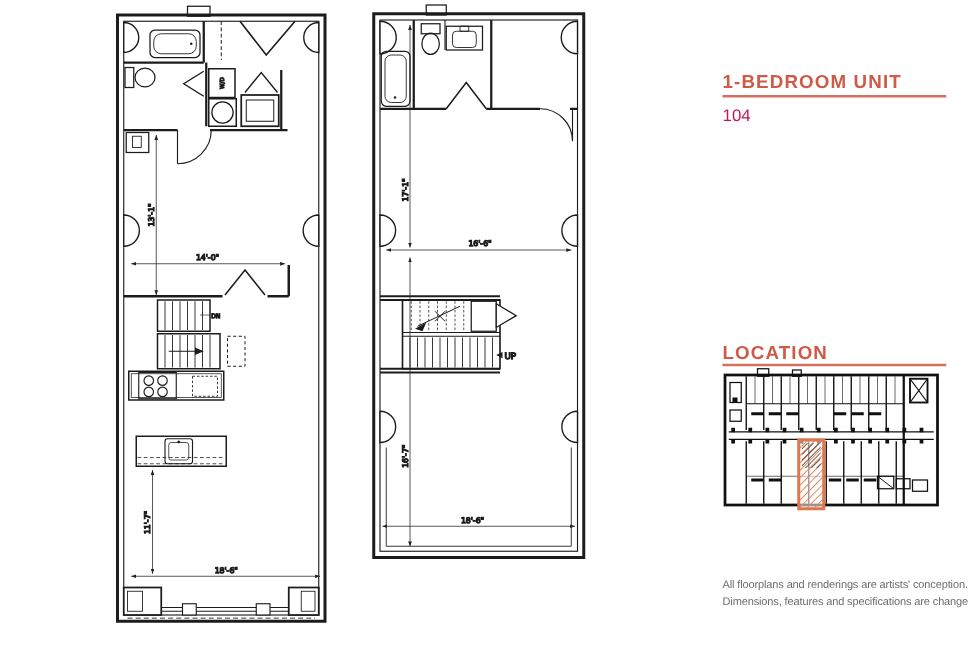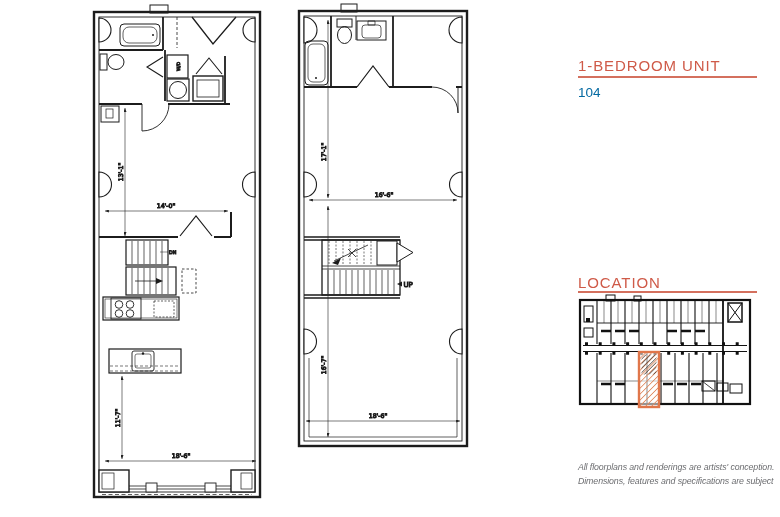--- a/index.html
+++ b/index.html
@@ -8,27 +8,27 @@
     background:#ffffff;font-family:"Liberation Sans",sans-serif;
   }
   .plans-svg{position:absolute;left:0;top:0;}
   svg text{font-family:"DejaVu Sans",sans-serif;fill:#1d1d1d;}
   .dim{font-size:6.2px;}
   .tiny{font-size:4.4px;}
   .dnlbl{font-size:4.8px;}
   .uplbl{font-size:7px;}
   .sidebar-heading{
     position:absolute;left:578px;margin:0;
-    font-size:15px;font-weight:400;letter-spacing:0.9px;color:#cf5a48;text-align:right;
+    font-size:15px;font-weight:700;letter-spacing:0.9px;color:#cf5a48;text-align:right;
   }
   .rule{position:absolute;left:578px;width:179px;height:1.5px;background:#d4705e;}
-  .unit-number{position:absolute;left:578px;top:85px;font-size:13.5px;color:#0369a1;}
+  .unit-number{position:absolute;left:578px;top:85px;font-size:13.5px;color:#be185d;}
   .map-svg{position:absolute;left:575px;top:293px;}
   .disclaimer{position:absolute;left:578px;top:461px;color:#6c6d70;
-    font-style:italic;font-size:8.8px;letter-spacing:-0.1px;line-height:13.7px;white-space:nowrap;}
+    font-size:8.8px;letter-spacing:-0.1px;line-height:13.7px;white-space:nowrap;}
 </style>
 </head>
 <body>
 
 <svg class="plans-svg" width="500" height="517" viewBox="0 0 500 517">
   <defs>
     <marker id="arr" markerWidth="7" markerHeight="5" refX="6.5" refY="2.5" orient="auto-start-reverse">
       <path d="M0,0 L6.5,2.5 L0,5 z" fill="#222"></path>
     </marker>
   </defs>
@@ -278,14 +278,14 @@
     <path d="M702,381 L715,391" stroke-width="0.8"></path>
   </g>
   <g>
     <rect x="639" y="352" width="20" height="55" fill="url(#ohatch)" stroke="#e0764a" stroke-width="2.4"></rect>
     <rect x="641.5" y="354.5" width="15" height="20" fill="url(#dhatch)" stroke="none"></rect>
   </g>
 </svg>
 
 <div class="disclaimer">
   <div>All floorplans and renderings are artists' conception.</div>
-  <div>Dimensions, features and specifications are subject</div>
+  <div>Dimensions, features and specifications are change</div>
 </div>
 
 </body></html>

